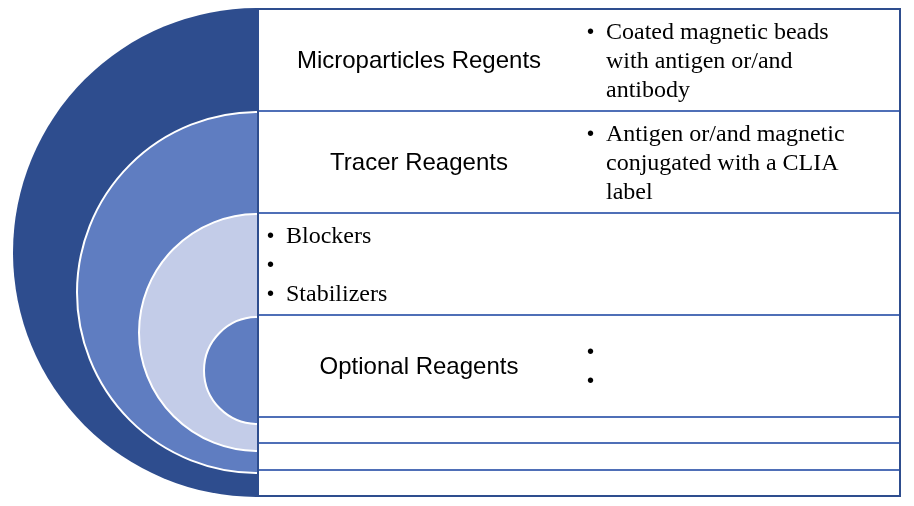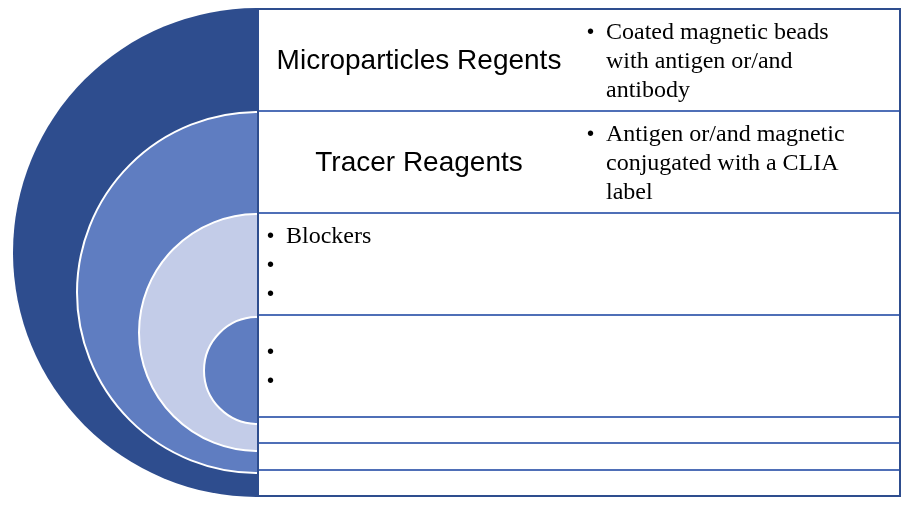--- a/index.html
+++ b/index.html
@@ -55,21 +55,21 @@
     min-height: 18px;
   }
   .row:last-child { border-bottom: none; }
 
   .cell-title {
     flex: 0 0 320px;
     display: flex;
     align-items: center;
     justify-content: center;
     text-align: center;
-    font-size: 28px;
+    font-size: 24px;
     line-height: 1.15;
     color: #000000;
     padding: 0 16px;
     box-sizing: border-box;
   }
   .cell-bullets {
     flex: 1 1 auto;
     display: flex;
     flex-direction: column;
     justify-content: center;
@@ -129,25 +129,27 @@
       <div class="cell-bullets">
         <div class="bullet-item">
           <span class="bullet-marker">•</span>
           <span class="bullet-text">Blockers</span>
         </div>
         <div class="bullet-item">
           <span class="bullet-marker">•</span>
         </div>
         <div class="bullet-item">
           <span class="bullet-marker">•</span>
+          <span class="bullet-text">Stabilizers</span>
         </div>
       </div>
     </div>
 
     <div class="row">
+      <div class="cell-title">Optional Reagents</div>
       <div class="cell-bullets">
         <div class="bullet-item">
           <span class="bullet-marker">•</span>
         </div>
         <div class="bullet-item">
           <span class="bullet-marker">•</span>
         </div>
       </div>
     </div>
 

